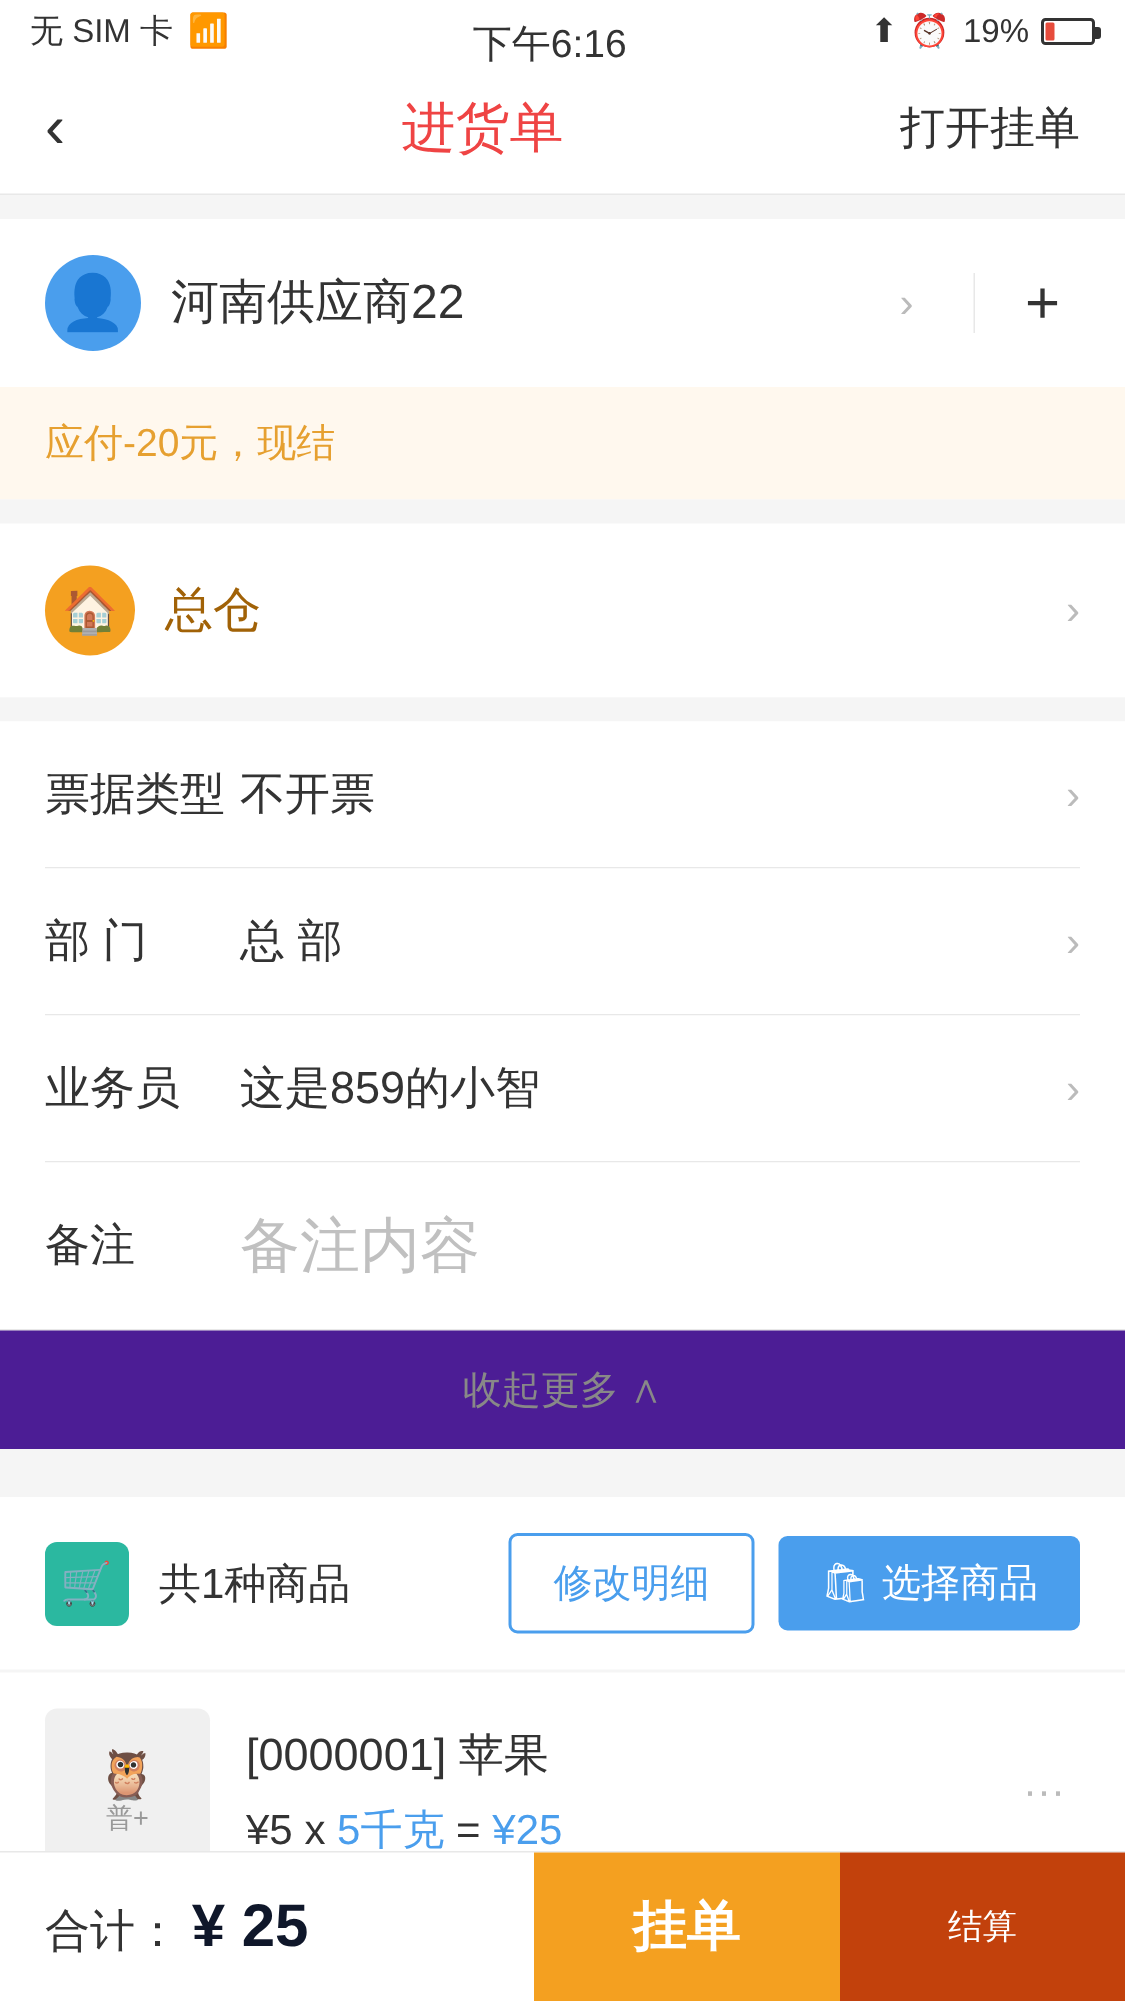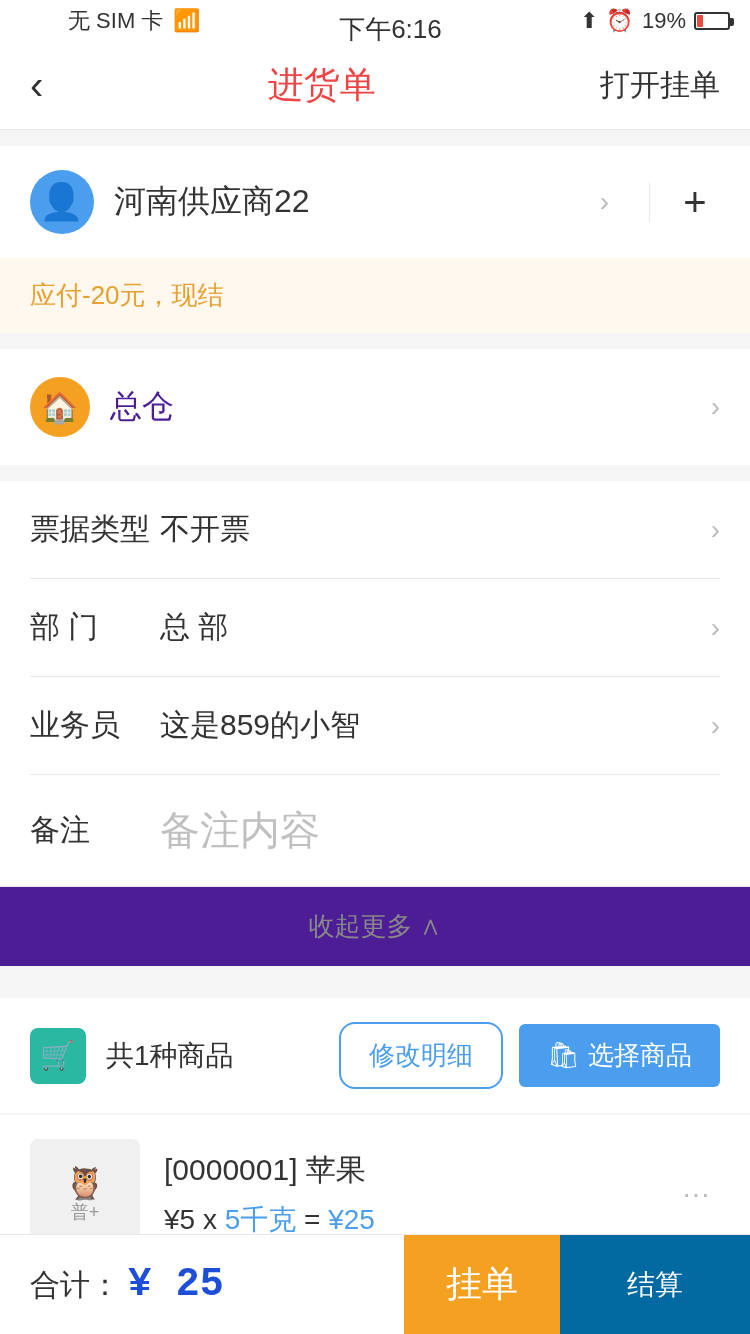--- a/index.html
+++ b/index.html
@@ -17,21 +17,21 @@
     .status-bar {
       background: #fff;
       height: 42px;
       display: flex;
       align-items: center;
       justify-content: space-between;
       padding: 0 20px;
       font-size: 22px;
       color: #333;
     }
-    .status-left { display: flex; align-items: center; gap: 10px; margin-left: 48px; }
+    .status-left { display: flex; align-items: center; gap: 10px; }
     .status-center { font-size: 26px; font-weight: 500; margin-top: 16px; }
     .status-right { display: flex; align-items: center; gap: 8px; font-size: 22px; }
     .battery-icon {
       width: 36px; height: 18px; border: 2px solid #333; border-radius: 3px;
       position: relative; display: inline-block;
     }
     .battery-icon::after {
       content: '';
       position: absolute; right: -6px; top: 4px;
       width: 4px; height: 8px;
@@ -116,21 +116,21 @@
       padding: 28px 30px;
       cursor: pointer;
     }
     .row-icon-wrap {
       width: 60px; height: 60px; border-radius: 50%;
       background: #f4a020;
       display: flex; align-items: center; justify-content: center;
       margin-right: 20px; flex-shrink: 0;
     }
     .row-icon { color: #fff; font-size: 30px; }
-    .row-label { flex: 1; font-size: 32px; color: #4c1d95; }
+    .row-label { flex: 1; font-size: 32px; color: #a16207; }
     .row-chevron { color: #bbb; font-size: 28px; }
 
     
     .field-row {
       background: #fff;
       display: flex;
       align-items: center;
       padding: 28px 30px;
       cursor: pointer;
     }
@@ -170,21 +170,21 @@
       background: #2bb8a0;
       display: flex; align-items: center; justify-content: center;
       margin-right: 20px;
       font-size: 28px; color: #fff;
     }
     .products-count { flex: 1; font-size: 28px; color: #333; }
     .btn-outline {
       border: 2px solid #4a9eed; color: #4a9eed;
       background: #fff;
       padding: 14px 28px;
-      border-radius: 16px;
+      border-radius: 6px;
       font-size: 26px;
       cursor: pointer;
       margin-right: 16px;
     }
     .btn-primary {
       background: #4a9eed; color: #fff;
       border: none;
       padding: 14px 28px;
       border-radius: 6px;
       font-size: 26px;
@@ -232,36 +232,36 @@
       border-top: 1px solid #e8e8e8;
     }
     .total-section {
       flex: 1;
       display: flex;
       flex-direction: column;
       justify-content: center;
       padding: 0 30px;
     }
     .total-label { font-size: 30px; color: #333; }
-    .total-amount { font-size: 40px; font-weight: 600; color: #1d4ed8; display: inline; font-family: Liberation Mono, monospace; }
+    .total-amount { font-size: 40px; font-weight: 600; color: #0f172a; display: inline; }
     .total-count { font-size: 22px; color: #999; margin-top: 4px; }
     .btn-hang {
-      width: 156px;
+      width: 204px;
       background: #f4a020;
       color: #fff;
       font-size: 36px;
       border: none;
       cursor: pointer;
-      display: flex; align-items: center; justify-content: center;
+      display: flex; align-items: center; justify-content: center; font-weight: bold;
     }
     .btn-settle {
       width: 190px;
-      background: #0369a1;
+      background: #c2410c;
       color: #fff;
-      font-size: 28px;
+      font-size: 23px;
       border: none;
       cursor: pointer;
       display: flex; align-items: center; justify-content: center;
     }
   </style>
 </head>
 <body>
 
 <div class="status-bar">
   <div class="status-left">

